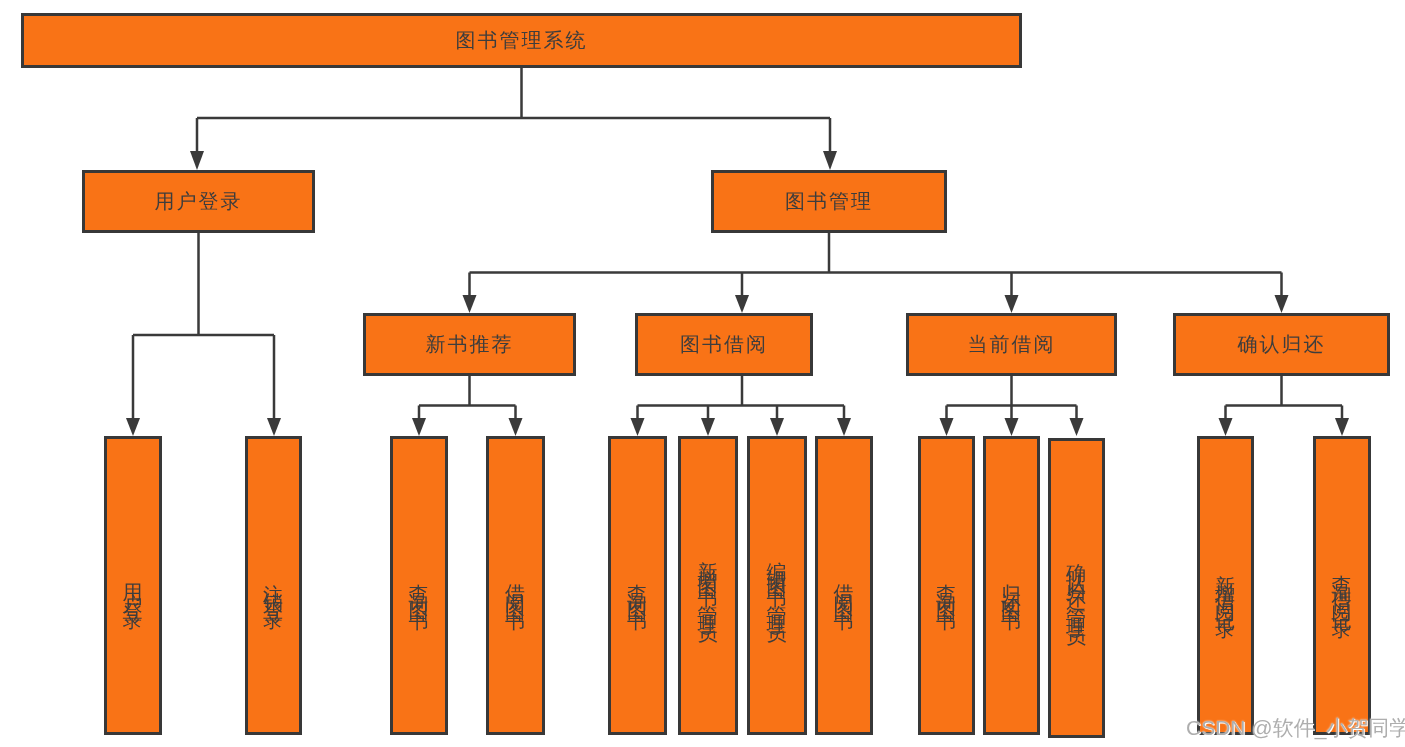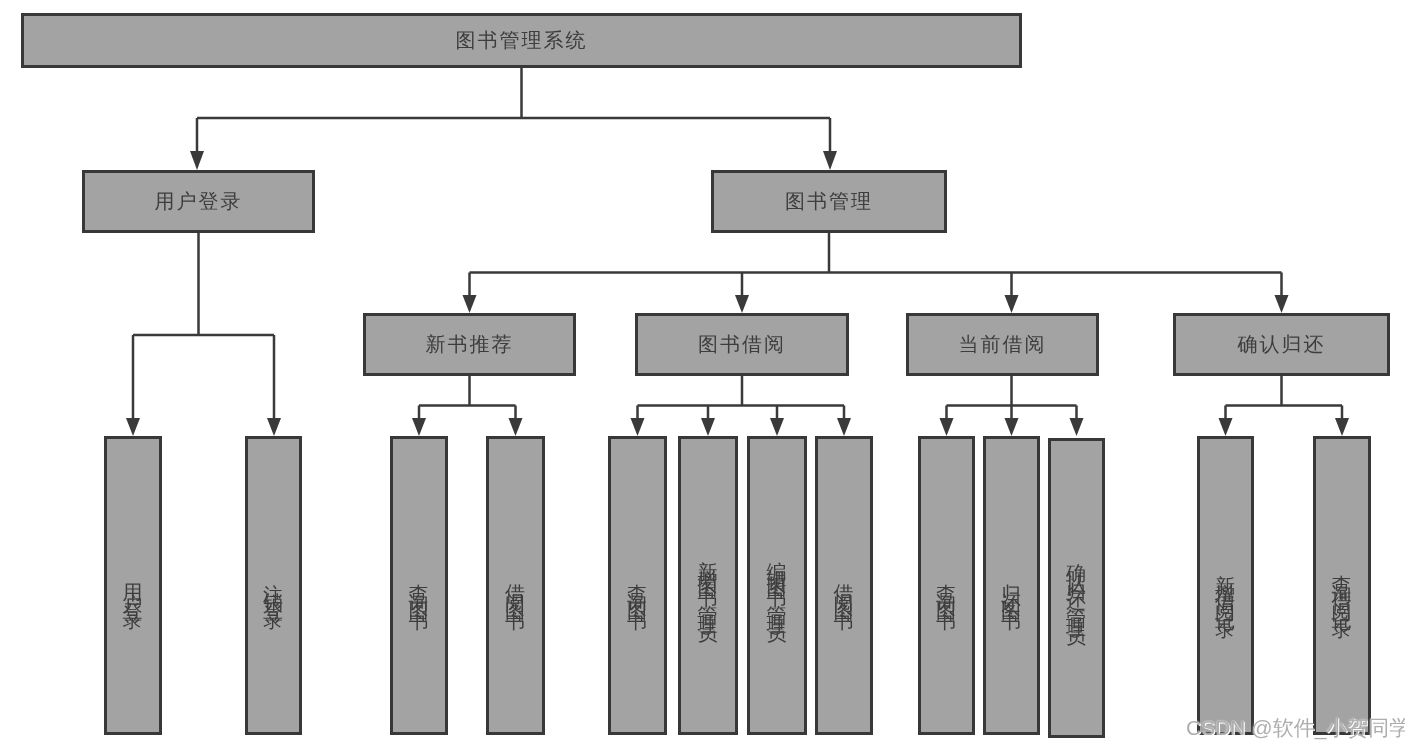--- a/index.html
+++ b/index.html
@@ -10,21 +10,21 @@
     font-family:"Liberation Sans", sans-serif;
     overflow:hidden;
   }
   #connectors{
     position:absolute;left:0;top:0;width:1405px;height:747px;
     z-index:0;pointer-events:none;
   }
   .node{
     position:absolute;
     box-sizing:border-box;
-    background:#a3a3a3;
+    background:#f97316;
     border:3px solid #383838;
     display:flex;
     align-items:center;
     justify-content:center;
     color:#3d3d3d;
     z-index:1;
   }
   .node .lbl{
     font-size:20px;
     letter-spacing:2px;
@@ -102,24 +102,24 @@
   <div class="node" style="left:82px;top:170px;width:233px;height:63px">
     <span class="lbl">用户登录</span>
   </div>
   <div class="node" style="left:363px;top:313px;width:213px;height:63px">
     <span class="lbl">新书推荐</span>
   </div>
 
   <div class="node" style="left:711px;top:170px;width:236px;height:63px">
     <span class="lbl">图书管理</span>
   </div>
-  <div class="node" style="left:635px;top:313px;width:214px;height:63px">
+  <div class="node" style="left:635px;top:313px;width:178px;height:63px">
     <span class="lbl">图书借阅</span>
   </div>
-  <div class="node" style="left:906px;top:313px;width:193px;height:63px">
+  <div class="node" style="left:906px;top:313px;width:211px;height:63px">
     <span class="lbl">当前借阅</span>
   </div>
   <div class="node" style="left:1173px;top:313px;width:217px;height:63px">
     <span class="lbl">确认归还</span>
   </div>
 
   <div class="node leaf" style="left:104px;top:436px;width:58px;height:299px">
     <span class="lbl">用户登录</span>
   </div>
   <div class="node leaf" style="left:245px;top:436px;width:57px;height:299px">

